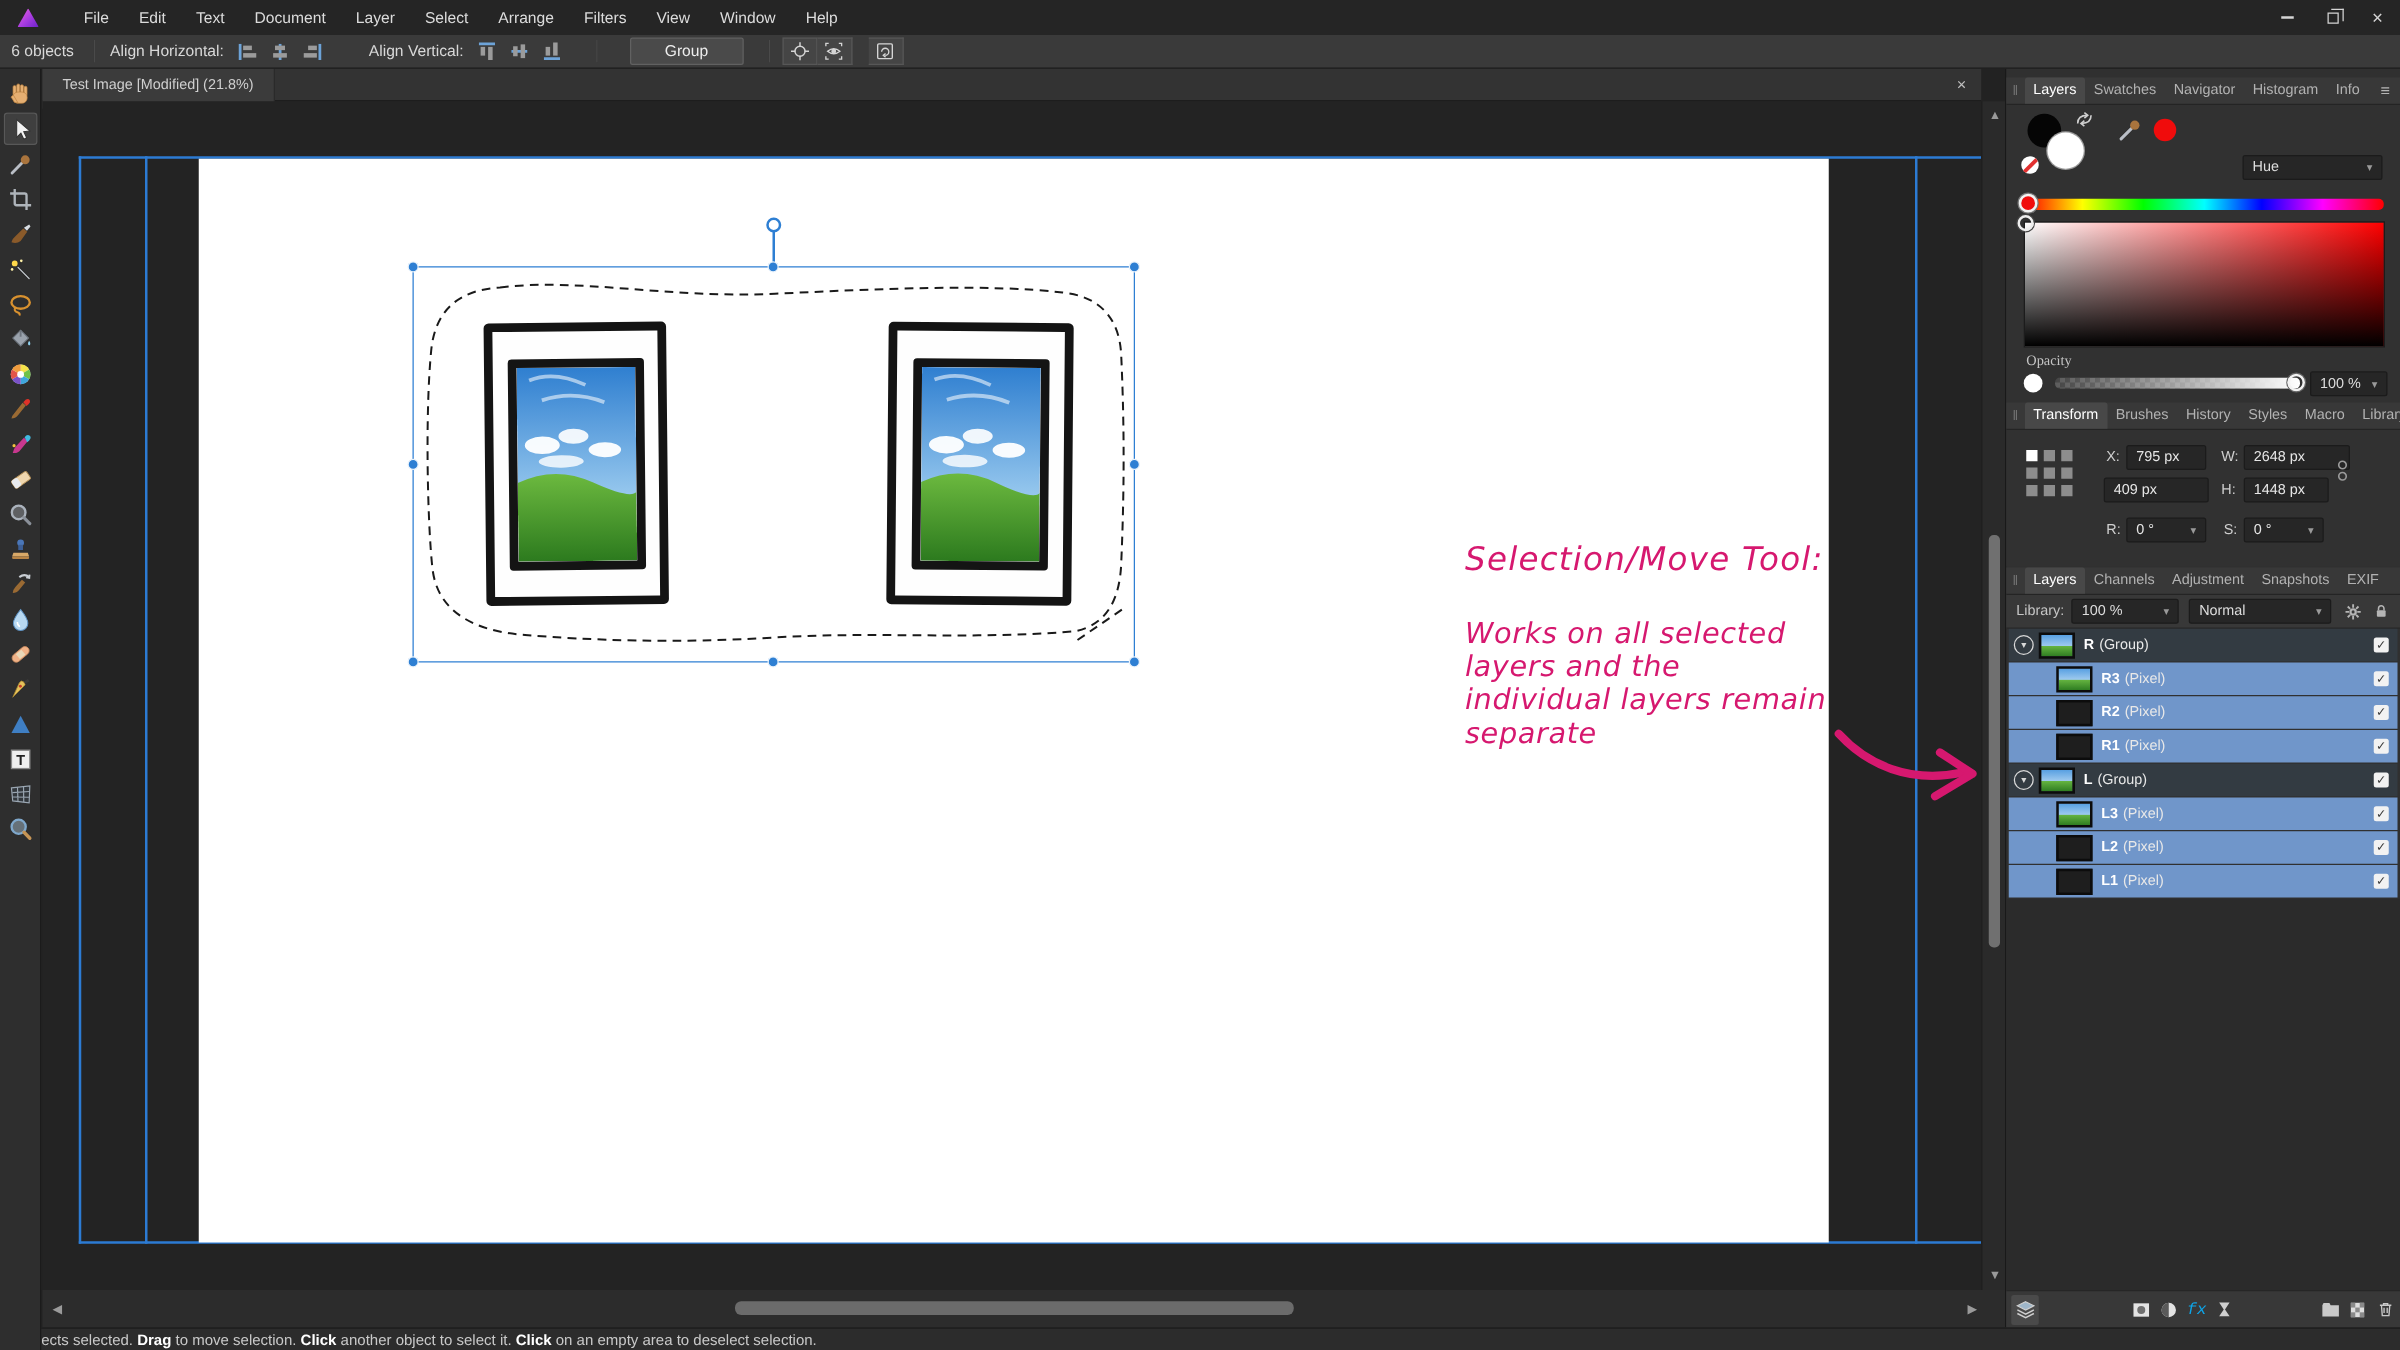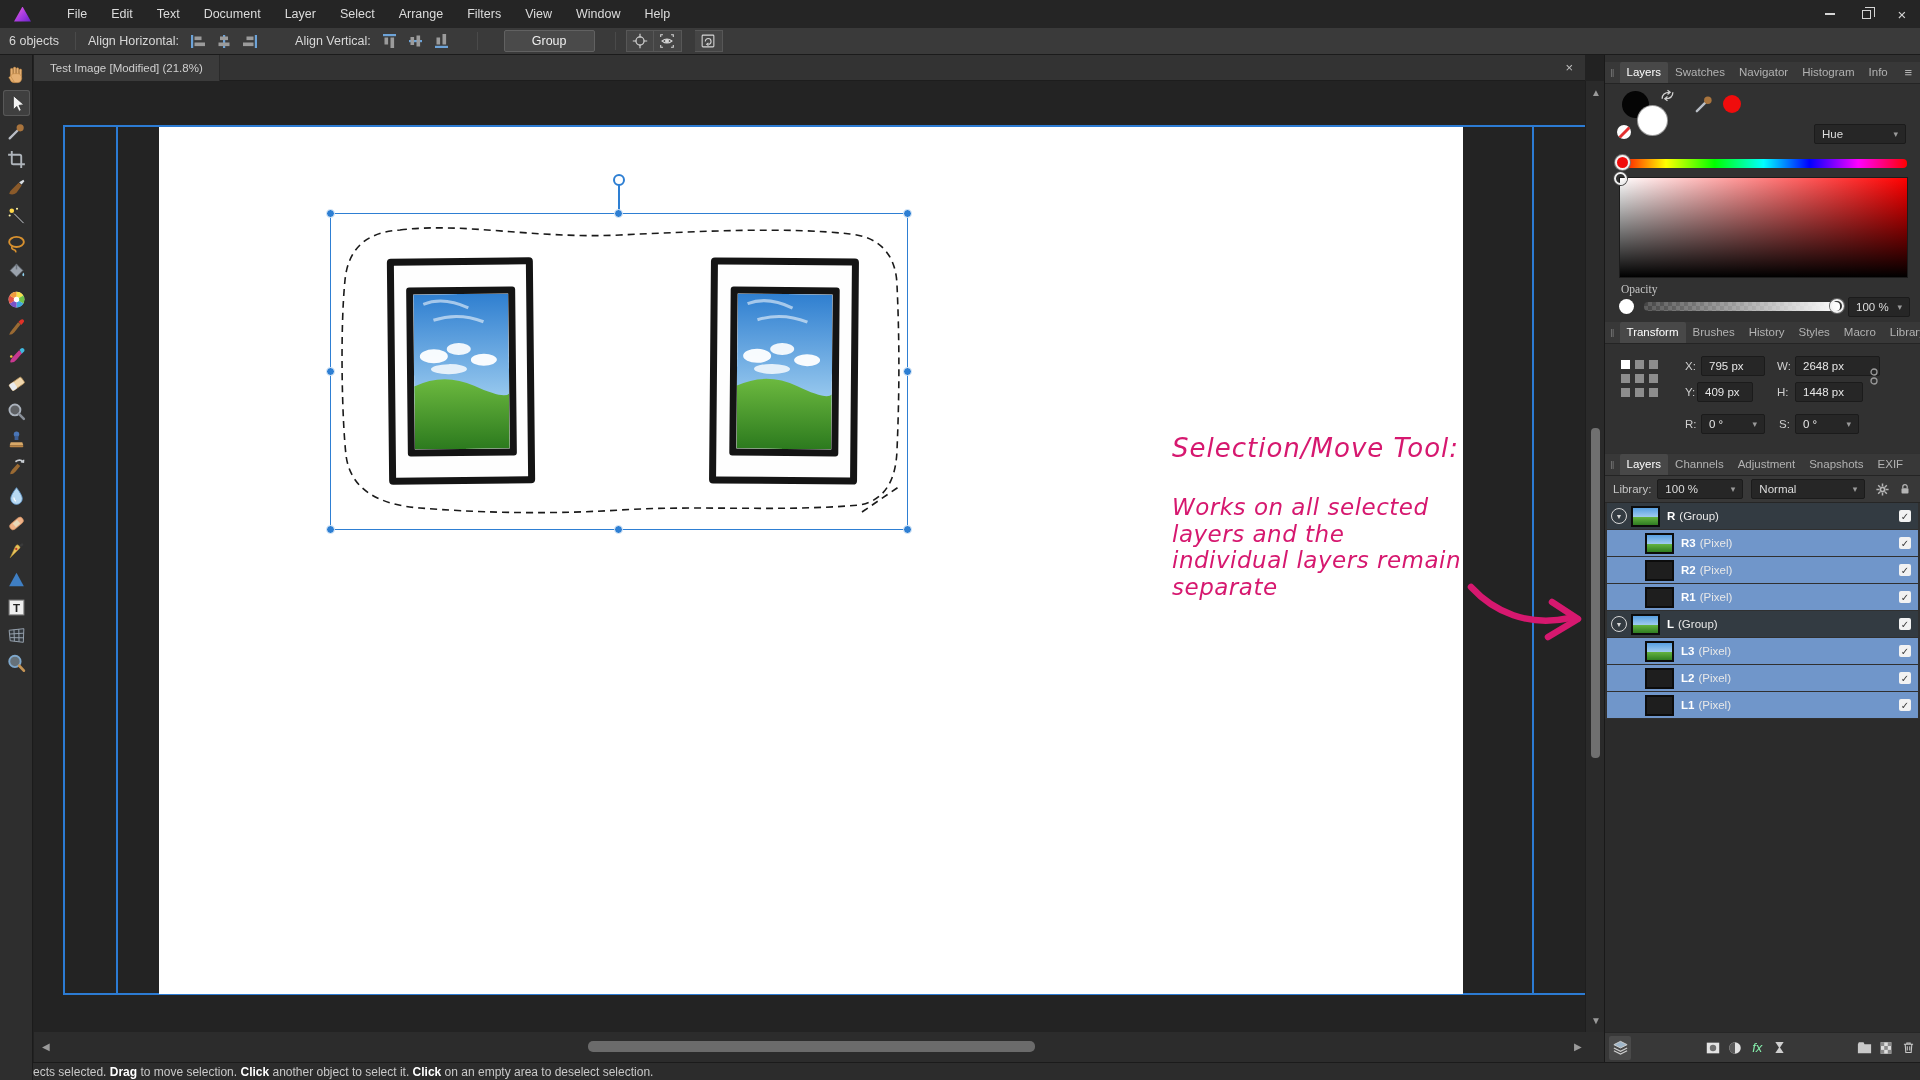--- a/index.html
+++ b/index.html
@@ -143,21 +143,21 @@
   .thumb.photo { background:linear-gradient(180deg,#58a0e2 0%,#9dc9ee 50%,#63b23f 54%,#2f7d22 100%); }
   .lname { font-weight:bold; font-size:11.5px; margin-left:7px; }
   .ltype { font-size:11.5px; margin-left:4px; color:#e8e8e8; }
   .lcheck { margin-left:auto; margin-right:7px; width:12px; height:12px; background:#f2f2f2; border-radius:2px;
     display:flex; align-items:center; justify-content:center; font-size:10px; color:#3a3a3a; }
   .layers-filler { position:absolute; left:0; right:0; top:664px; bottom:30px; background:#2b2b2b; }
   .layers-footer { position:absolute; left:0; right:0; bottom:0; height:30px; background:#383838;
     border-top:1px solid #262626; display:flex; align-items:center; }
   .foot-icon { width:24px; height:24px; display:flex; align-items:center; justify-content:center; }
   .foot-icon.hl { background:#4a4a4a; border-radius:2px; }
-  .fx-label { font-style:italic; color:#86efac; font-size:13px; font-family:Liberation Sans, sans-serif; }
+  .fx-label { font-style:italic; color:#0ea5e9; font-size:13px; font-family:Liberation Mono, monospace; }
 
   
   .statusbar { position:absolute; left:0; top:1062px; width:1920px; height:18px; background:#2c2c2c;
     border-top:1px solid #1b1b1b; display:flex; align-items:center; padding-left:7px;
     color:#c9c9c9; font-size:12px; }
   .statusbar b { color:#fff; }
 </style>
 </head>
 <body>
 
@@ -539,21 +539,21 @@
           <path d="M7 7 l-2.5 2 L7 11"></path>
         </svg>
     </span>
     <span class="panel-dropper">
       <svg width="22" height="22" viewBox="0 0 20 20">
           <path d="M3.5 16.5 L11 9" stroke="#b9bec6" stroke-width="2.2" stroke-linecap="round"></path>
           <circle cx="13.5" cy="6.5" r="3.4" fill="#a9743d"></circle>
         </svg>
     </span>
     <div class="circ-red" style="background: rgb(240, 12, 12);"></div>
-    <div class="dd-box abs" style="right:14px; top:40px; width:92px;">
+    <div class="dd-box abs" style="right:14px; top:40px; width:112px;">
       <span>Hue</span>
       <span class="caret">▾</span>
     </div>
     <div class="hue-bar">
       <div class="hue-handle" style="background: rgb(240, 12, 12);"></div>
     </div>
     <div class="sat-box">
       <div class="sat-handle"></div>
     </div>
     <div class="opacity-label">Opacity</div>
@@ -586,21 +586,21 @@
         <span></span>
         <span></span>
         <span></span>
         <span></span>
     </div>
     <span class="t-label" style="left:80px; top:16px;">X:</span>
     <div class="t-field" style="left:96px; top:12px; width:64px;">795 px</div>
     <span class="t-label" style="left:172px; top:16px;">W:</span>
     <div class="t-field" style="left:190px; top:12px; width:85px;">2648 px</div>
     <span class="t-label" style="left:80px; top:42px;">Y:</span>
-    <div class="t-field" style="left:92px; top:38px; width:56px;">409 px</div>
+    <div class="t-field" style="left:78px; top:38px; width:84px;">409 px</div>
     <span class="t-label" style="left:172px; top:42px;">H:</span>
     <div class="t-field" style="left:190px; top:38px; width:68px;">1448 px</div>
     <span class="chain">
       <svg width="10" height="24" viewBox="0 0 10 24" fill="none" stroke="#9a9a9a" stroke-width="1.3">
           <circle cx="5" cy="7" r="3"></circle>
           <circle cx="5" cy="16" r="3"></circle>
         </svg>
     </span>
     <span class="t-label" style="left:80px; top:74px;">R:</span>
     <div class="t-field" style="left:96px; top:70px; width:64px;">

